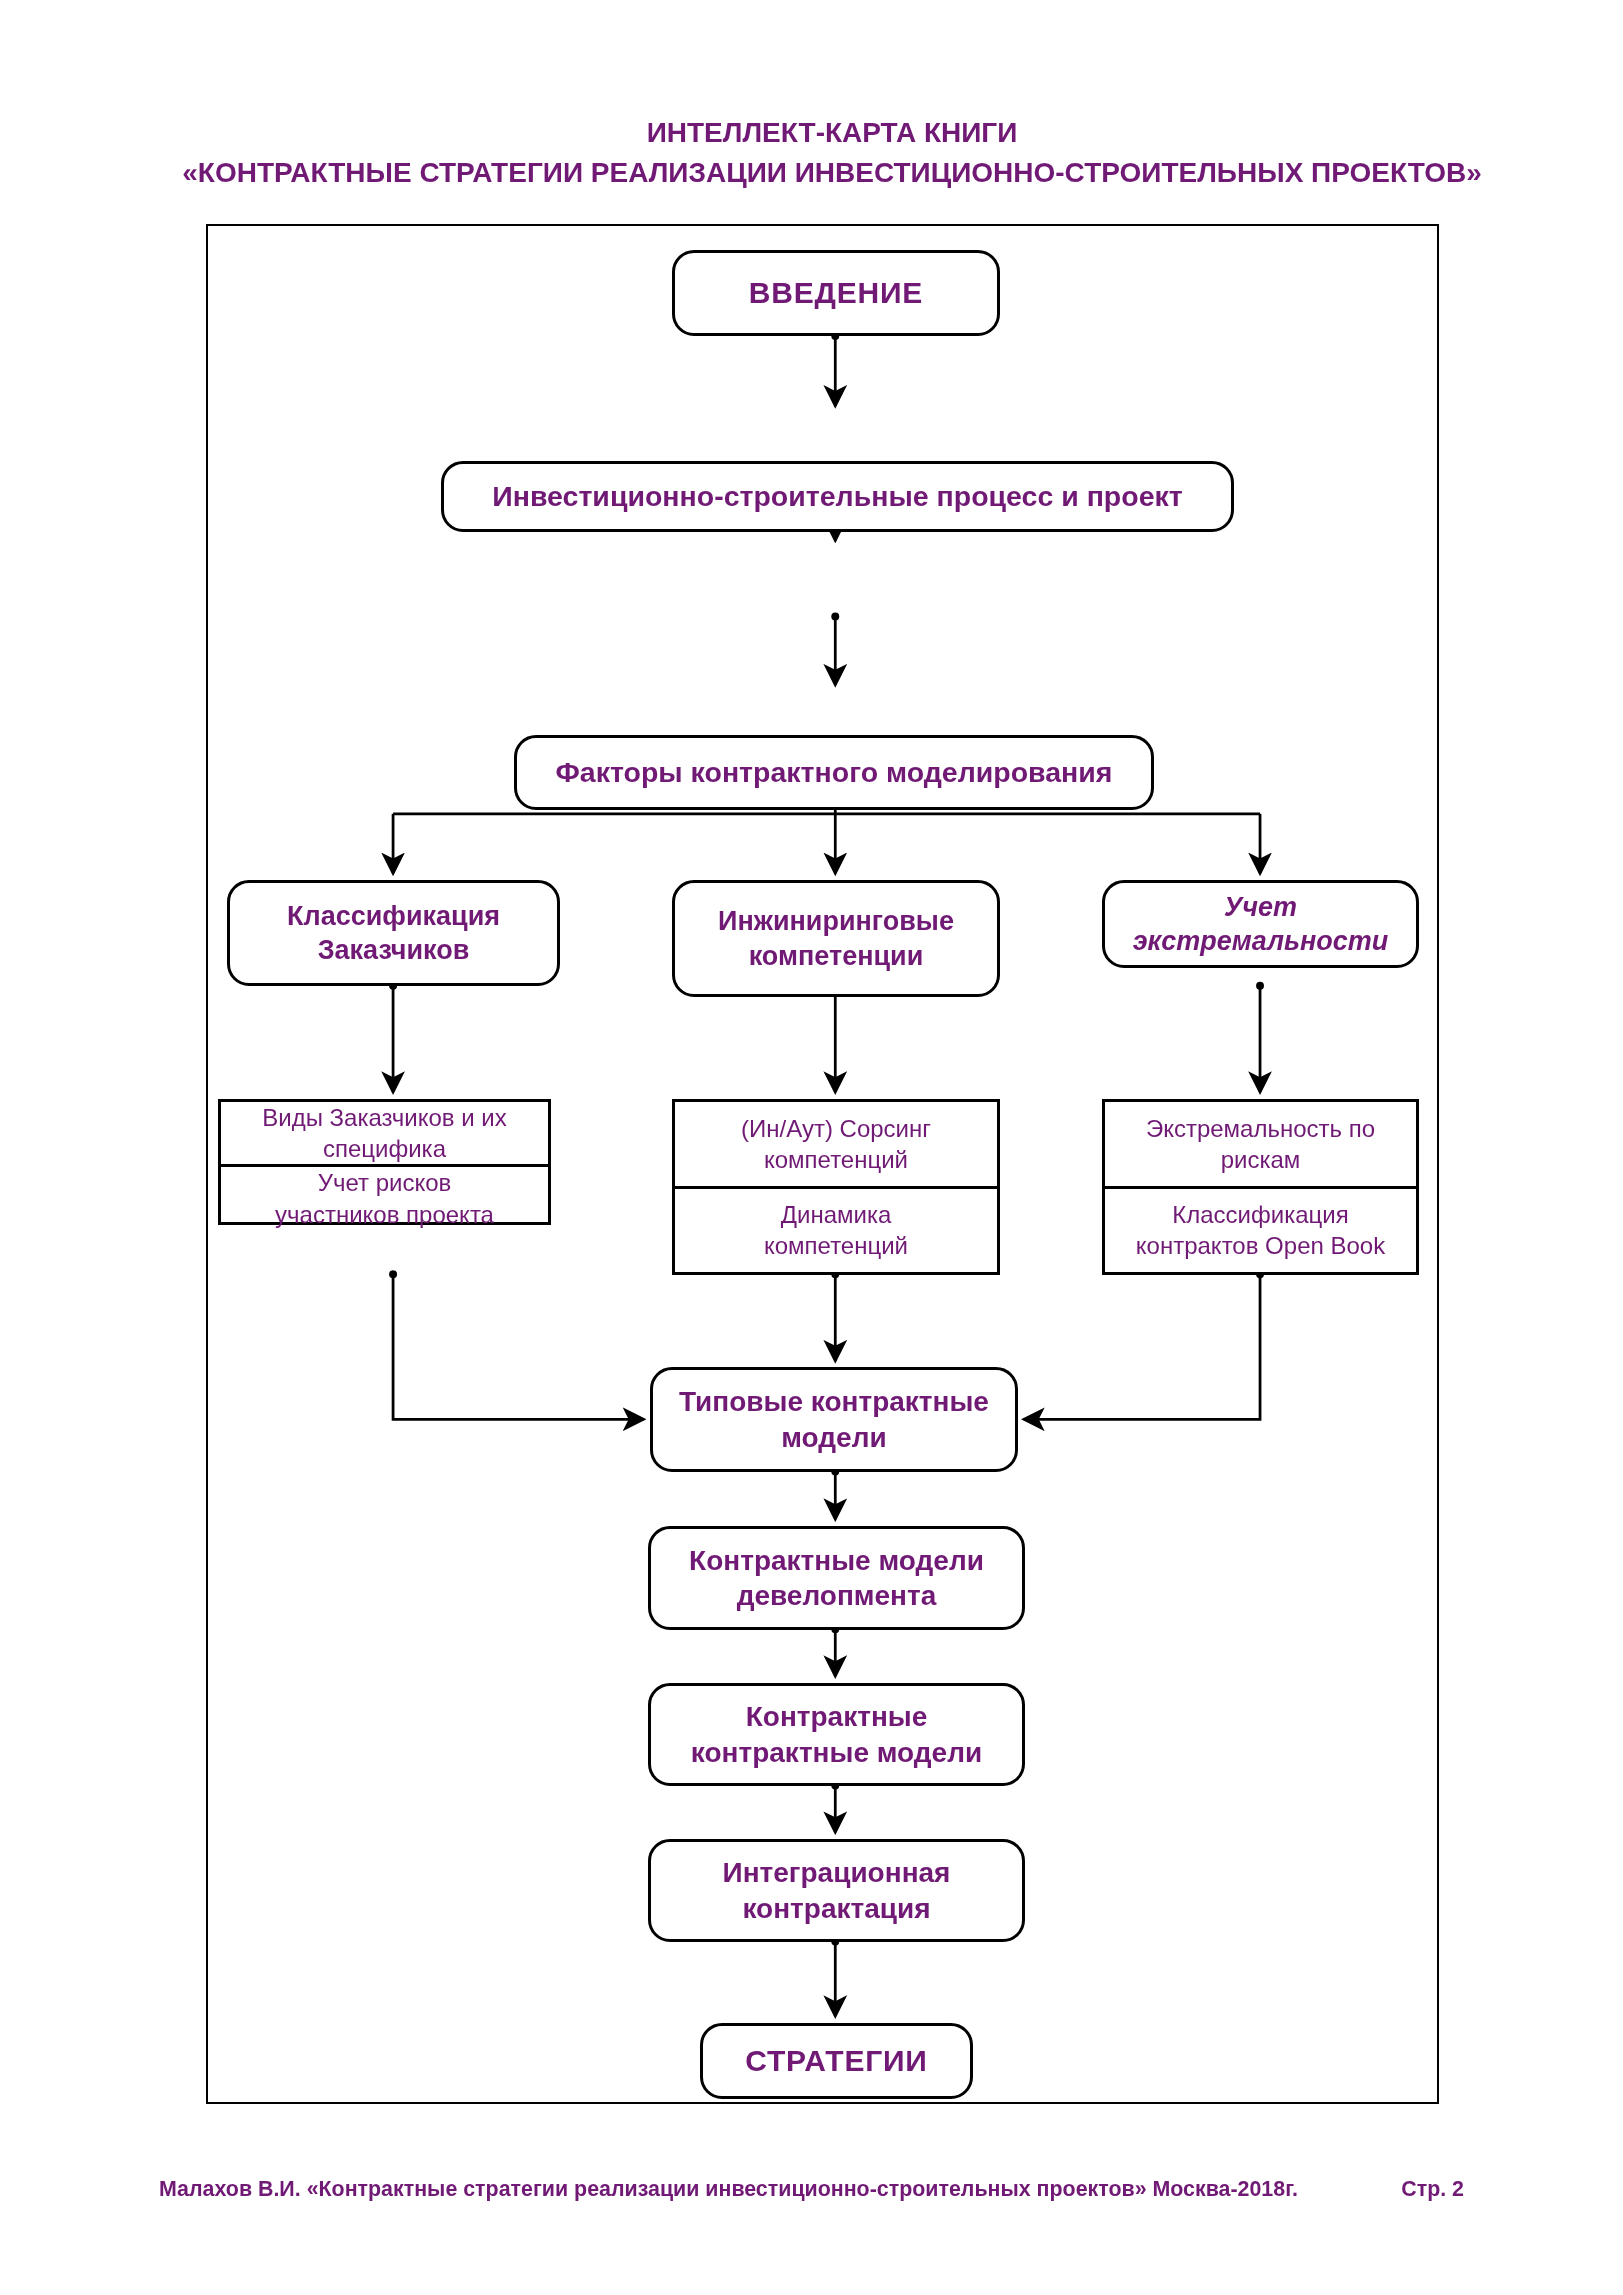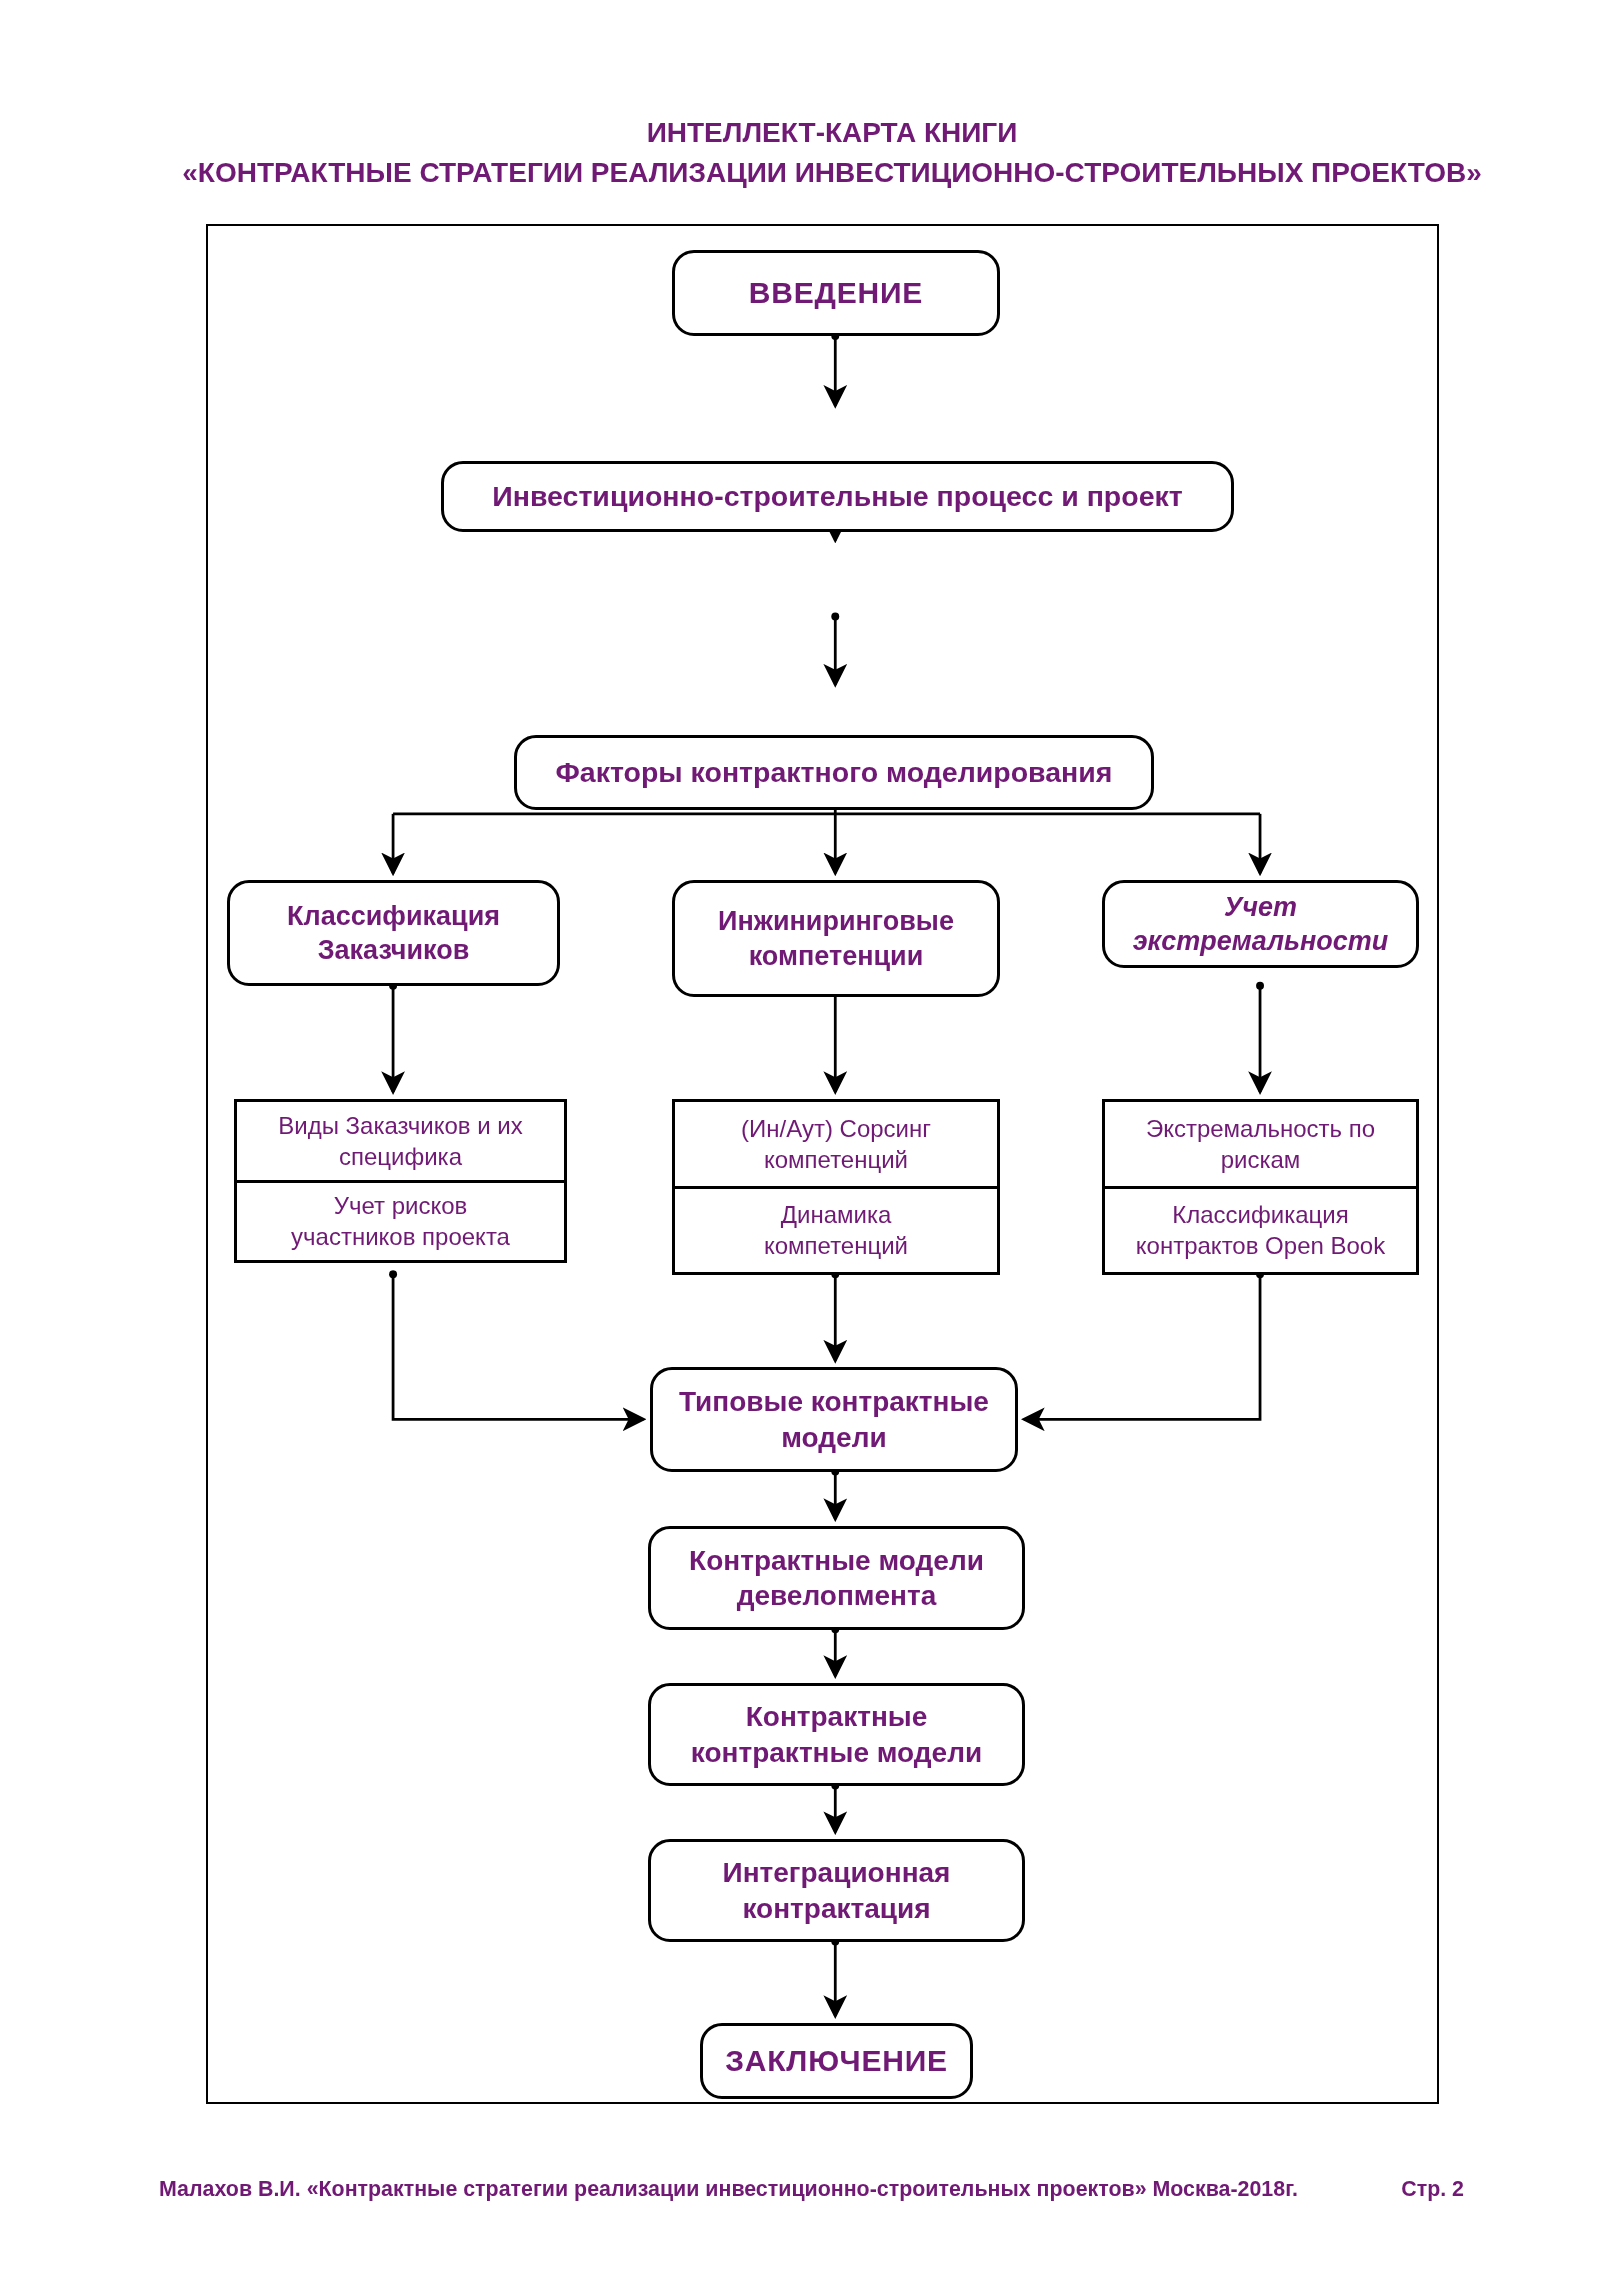--- a/index.html
+++ b/index.html
@@ -129,21 +129,21 @@
 
   <div class="node rounded f34" style="left:227px;top:880px;width:333px;height:106px;">Классификация
 Заказчиков</div>
 
   <div class="node rounded f34" style="left:672px;top:880px;width:328px;height:117px;">Инжиниринговые
 компетенции</div>
 
   <div class="node rounded f34" style="left:1102px;top:880px;width:317px;height:88px;font-style:italic;">Учет
 экстремальности</div>
 
-  <div class="cellbox" style="left:234px;top:1099px;width:333px;height:164px;">
+  <div class="cellbox" style="left:218px;top:1099px;width:333px;height:126px;">
     <div class="cell">Виды Заказчиков и их
 специфика</div>
     <div class="cell">Учет рисков
 участников проекта</div>
   </div>
 
   <div class="cellbox" style="left:672px;top:1099px;width:328px;height:176px;">
     <div class="cell">(Ин/Аут) Сорсинг
 компетенций</div>
     <div class="cell">Динамика
@@ -162,19 +162,19 @@
 
   <div class="node rounded f35" style="left:648px;top:1526px;width:377px;height:104px;">Контрактные модели
 девелопмента</div>
 
   <div class="node rounded f35" style="left:648px;top:1683px;width:377px;height:103px;">Контрактные
 контрактные модели</div>
 
   <div class="node rounded f35" style="left:648px;top:1839px;width:377px;height:103px;">Интеграционная
 контрактация</div>
 
-  <div class="node rounded f38" style="left:700px;top:2023px;width:273px;height:76px;">ЗАКЛЮЧЕНИЕ</div>
+  <div class="node rounded f38" style="left:700px;top:2023px;width:273px;height:76px;">СТРАТЕГИИ</div>
 
   <div class="footer-text" style="left:159px;top:2177px;">Малахов В.И.  «Контрактные стратегии реализации инвестиционно-строительных проектов» Москва-2018г.</div>
   <div class="footer-text" style="right:159px;top:2177px;">Стр. 2</div>
 
 </div>
 
 
 </body></html>

